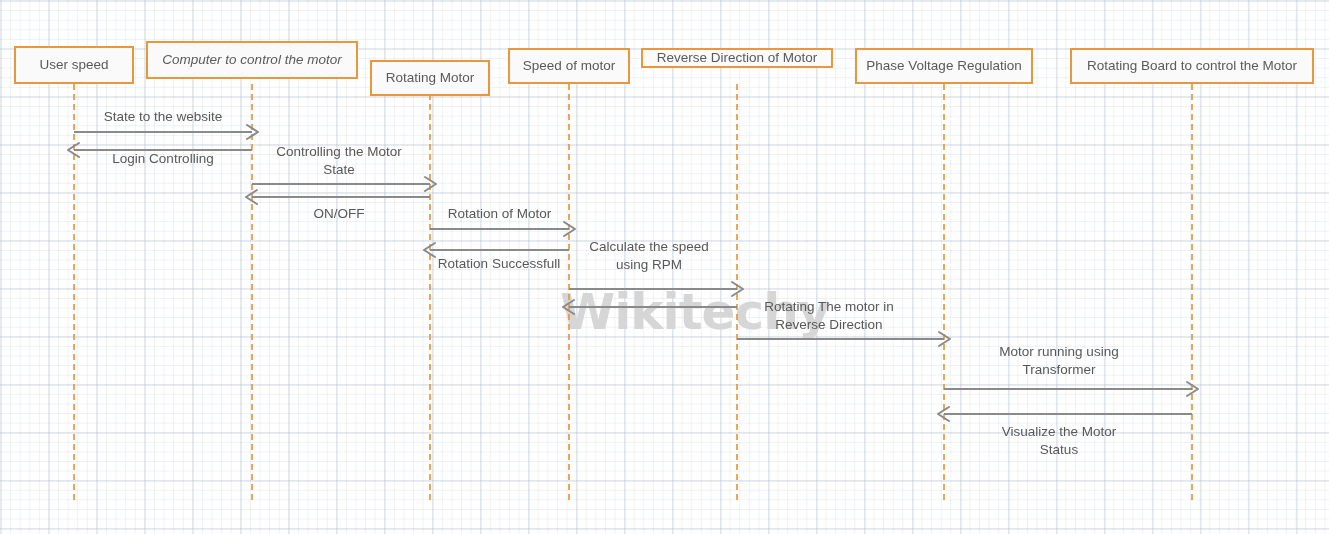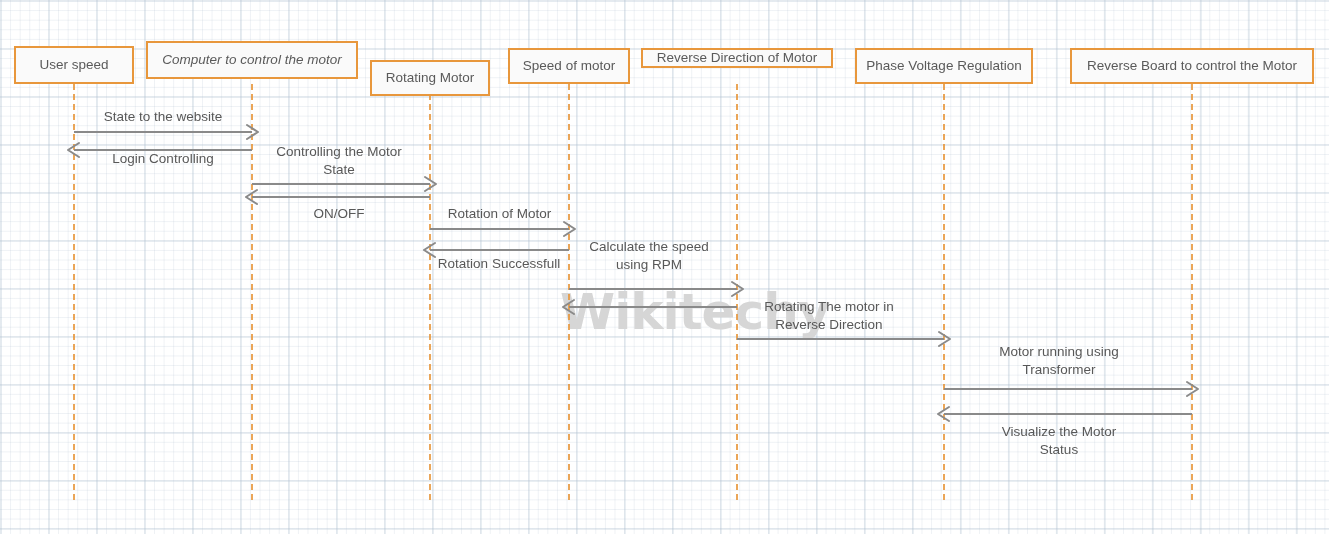--- a/index.html
+++ b/index.html
@@ -241,17 +241,17 @@
       <div class="participant" style="left: 508px; top: 48px; width: 122px; height: 36px;">
         <span>Speed of motor</span>
       </div>
       <div class="participant" style="left: 641px; top: 48px; width: 192px; height: 20px;">
         <span>Reverse Direction of Motor</span>
       </div>
       <div class="participant" style="left: 855px; top: 48px; width: 178px; height: 36px;">
         <span>Phase Voltage Regulation</span>
       </div>
       <div class="participant" style="left: 1070px; top: 48px; width: 244px; height: 36px;">
-        <span>Reverse Board to control the Motor</span>
+        <span>Rotating Board to control the Motor</span>
       </div>
     </div>
 
 </div>
 
 </body></html>

